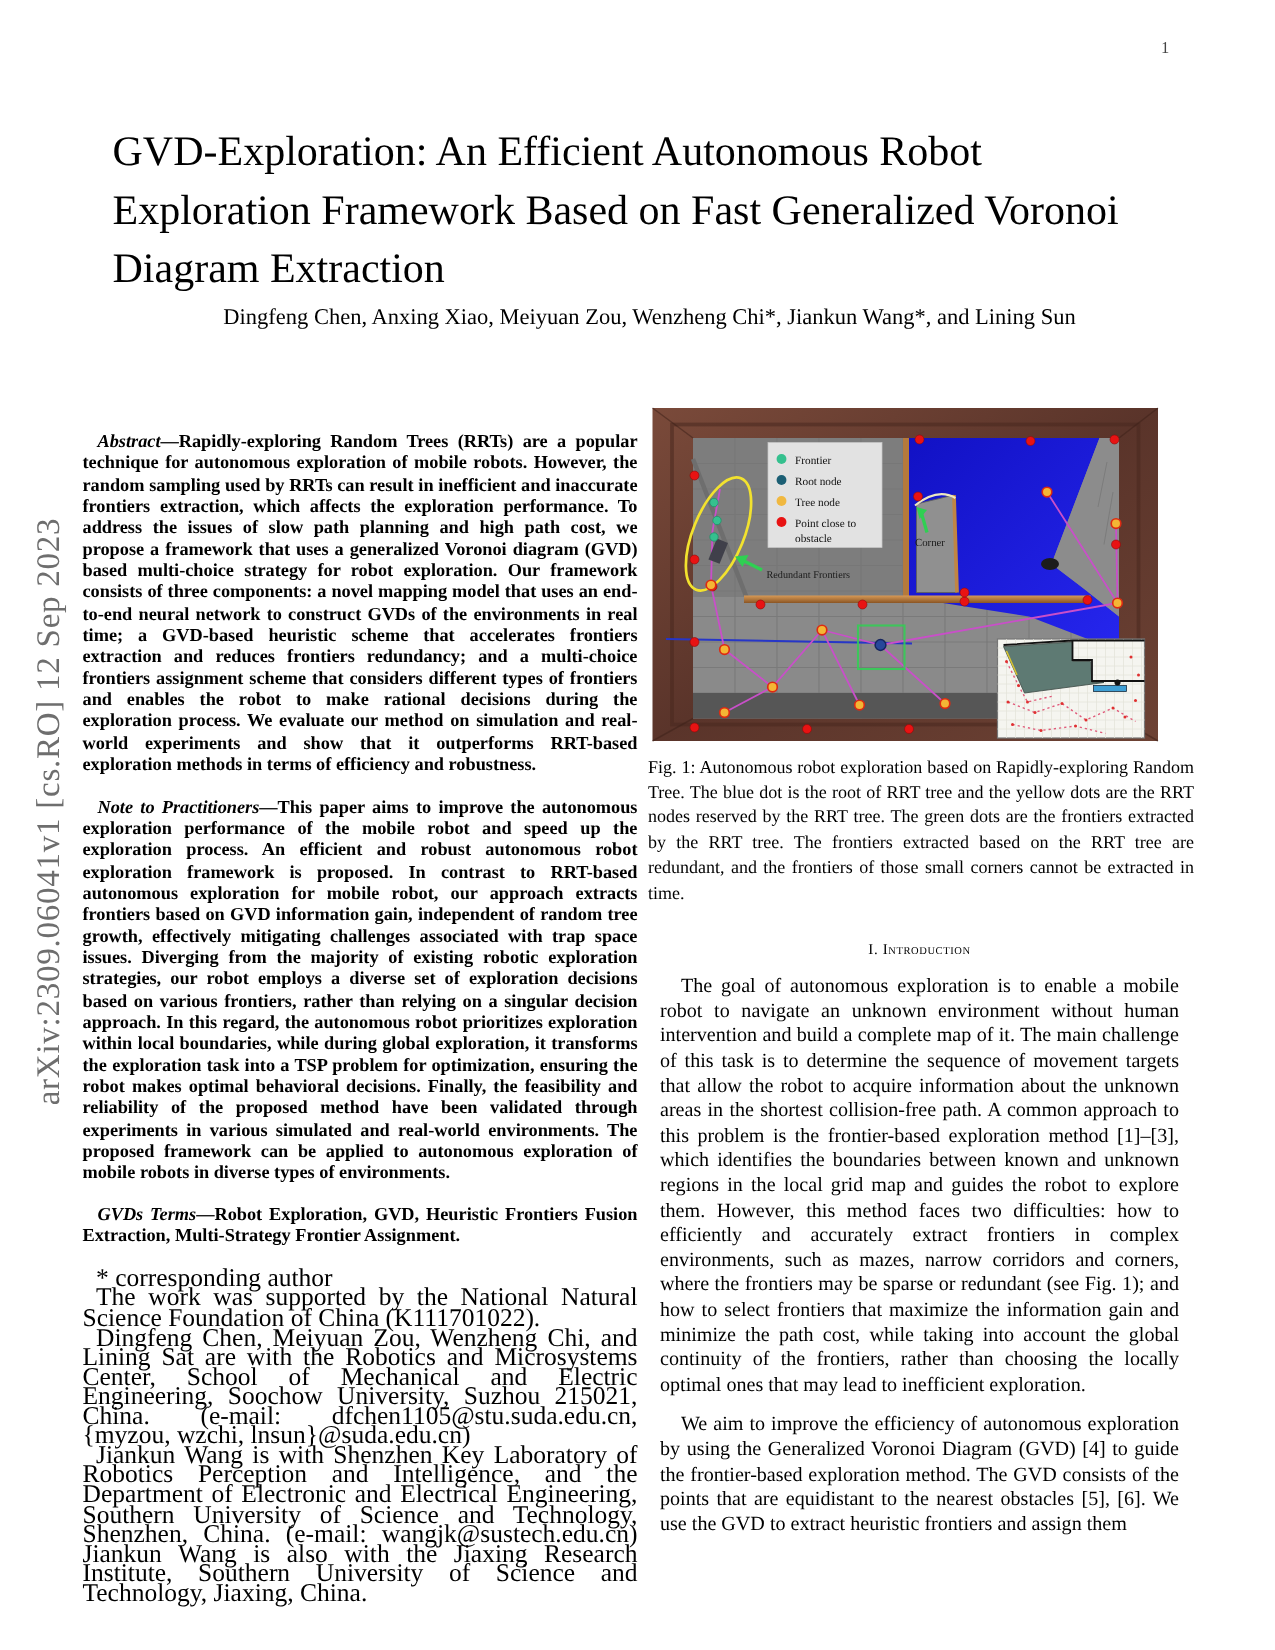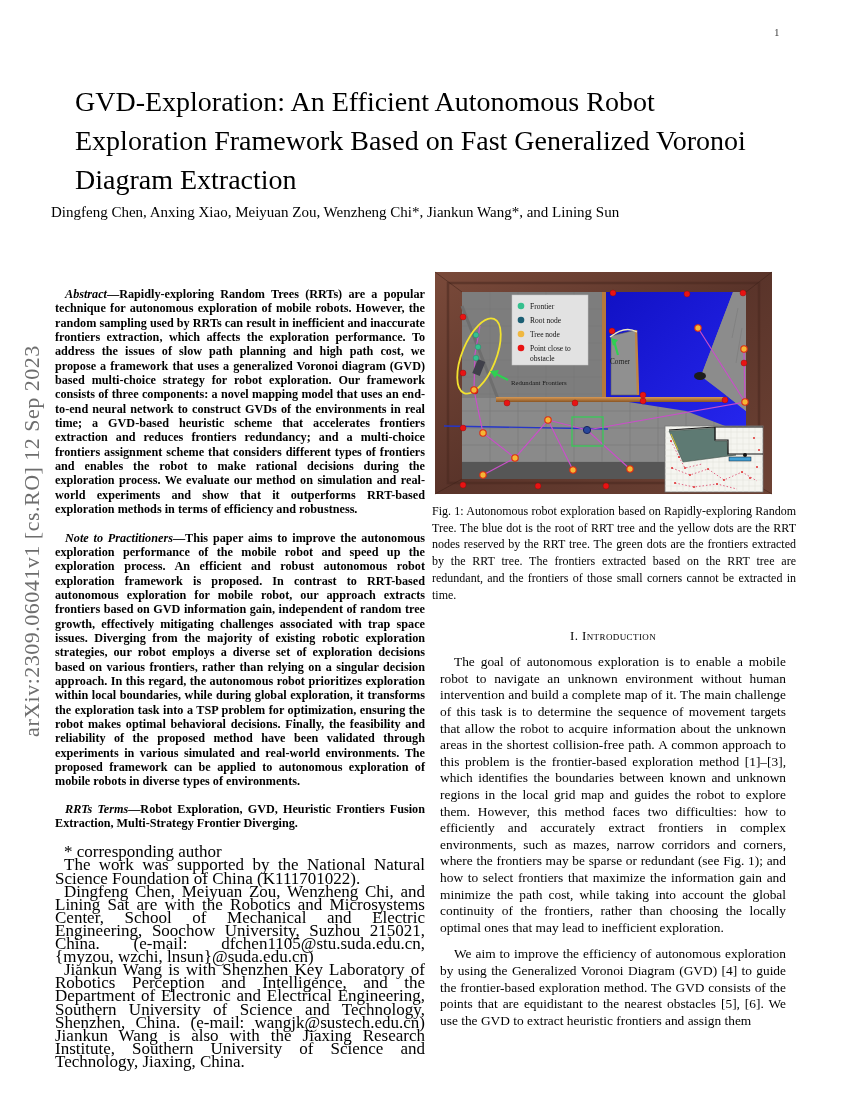--- a/index.html
+++ b/index.html
@@ -9,58 +9,58 @@
   }
   .page-number{position:absolute;top:26px;left:774px;font-size:11px;color:#444;}
   .arxiv-stamp{
     position:absolute;left:32px;top:541px;transform:translate(-50%,-50%) rotate(-90deg);
     white-space:nowrap;font-size:22px;color:#6e6e6e;letter-spacing:.5px;
   }
   .title{
     position:absolute;top:82px;left:75px;width:700px;text-align:left;
     font-size:28px;line-height:39px;font-weight:400;margin:0;
   }
-  .authors{position:absolute;top:204px;left:51px;width:740px;text-align:left;font-size:15px;}
+  .authors{position:absolute;top:204px;left:63px;width:740px;text-align:center;font-size:15px;}
   .col-left{position:absolute;top:287px;left:55px;width:370px;text-align:justify;hyphens:auto;}
   .col-right{position:absolute;top:268px;left:430px;width:366px;text-align:justify;hyphens:auto;}
   .abstract-par,.note-par,.index-par{
     font-weight:bold;font-size:12.2px;line-height:14.35px;text-indent:10px;margin:0;
   }
   .note-par{margin-top:14px;}
   .index-par{margin-top:13px;}
   .lead-italic{font-style:italic;}
   .footnotes{margin-top:15px;font-size:17px;line-height:13.1px;}
   .footnotes p{margin:0;text-indent:9px;}
   .figure-block{margin:0 0 0 2px;}
   svg.fig{display:block;width:343px;height:228px;}
   svg.fig text{font-family:"Liberation Serif", serif;}
   .fig-caption{font-size:12px;line-height:16.7px;margin:7px 0 0 0;}
   .section-heading{
-    text-align:center;font-variant:small-caps;font-size:13px;font-weight:400;
+    text-align:center;font-variant:small-caps;font-size:10px;font-weight:400;
     margin:25px 0 9px 0;letter-spacing:.4px;text-indent:0;
   }
   .body-par{font-size:13.4px;line-height:16.6px;text-indent:14px;margin:10px;}
 </style>
 </head>
 <body>
 
 <div class="page-number">1</div>
 
 <div class="arxiv-stamp">arXiv:2309.06041v1  [cs.RO]  12 Sep 2023</div>
 
 <h1 class="title">GVD-Exploration: An Efficient Autonomous Robot Exploration Framework Based on Fast Generalized Voronoi Diagram Extraction</h1>
 
 <div class="authors">Dingfeng Chen, Anxing Xiao, Meiyuan Zou, Wenzheng Chi*, Jiankun Wang*, and Lining Sun</div>
 
 <div class="col-left">
   <p class="abstract-par"><span class="lead-italic">Abstract</span><span>—Rapidly-exploring Random Trees (RRTs) are a popular technique for autonomous exploration of mobile robots. However, the random sampling used by RRTs can result in inefficient and inaccurate frontiers extraction, which affects the exploration performance. To address the issues of slow path planning and high path cost, we propose a framework that uses a generalized Voronoi diagram (GVD) based multi-choice strategy for robot exploration. Our framework consists of three components: a novel mapping model that uses an end-to-end neural network to construct GVDs of the environments in real time; a GVD-based heuristic scheme that accelerates frontiers extraction and reduces frontiers redundancy; and a multi-choice frontiers assignment scheme that considers different types of frontiers and enables the robot to make rational decisions during the exploration process. We evaluate our method on simulation and real-world experiments and show that it outperforms RRT-based exploration methods in terms of efficiency and robustness.</span></p>
 
   <p class="note-par"><span class="lead-italic">Note to Practitioners</span><span>—This paper aims to improve the autonomous exploration performance of the mobile robot and speed up the exploration process. An efficient and robust autonomous robot exploration framework is proposed. In contrast to RRT-based autonomous exploration for mobile robot, our approach extracts frontiers based on GVD information gain, independent of random tree growth, effectively mitigating challenges associated with trap space issues. Diverging from the majority of existing robotic exploration strategies, our robot employs a diverse set of exploration decisions based on various frontiers, rather than relying on a singular decision approach. In this regard, the autonomous robot prioritizes exploration within local boundaries, while during global exploration, it transforms the exploration task into a TSP problem for optimization, ensuring the robot makes optimal behavioral decisions. Finally, the feasibility and reliability of the proposed method have been validated through experiments in various simulated and real-world environments. The proposed framework can be applied to autonomous exploration of mobile robots in diverse types of environments.</span></p>
 
-  <p class="index-par"><span class="lead-italic">RRTs Terms</span><span>—Robot Exploration, GVD, Heuristic Frontiers Fusion Extraction, Multi-Strategy Frontier Diverging.</span></p>
+  <p class="index-par"><span class="lead-italic">GVDs Terms</span><span>—Robot Exploration, GVD, Heuristic Frontiers Fusion Extraction, Multi-Strategy Frontier Assignment.</span></p>
 
   <div class="footnotes">
     <p>* corresponding author</p>
     <p>The work was supported by the National Natural Science Foundation of China (K111701022).</p>
     <p>Dingfeng Chen, Meiyuan Zou, Wenzheng Chi, and Lining Sat are with the Robotics and Microsystems Center, School of Mechanical and Electric Engineering, Soochow University, Suzhou 215021, China. (e-mail: dfchen1105@stu.suda.edu.cn, {myzou, wzchi, lnsun}@suda.edu.cn)</p>
     <p>Jiankun Wang is with Shenzhen Key Laboratory of Robotics Perception and Intelligence, and the Department of Electronic and Electrical Engineering, Southern University of Science and Technology, Shenzhen, China. (e-mail: wangjk@sustech.edu.cn) Jiankun Wang is also with the Jiaxing Research Institute, Southern University of Science and Technology, Jiaxing, China.</p>
   </div>
 </div>
 
 <div class="col-right">

